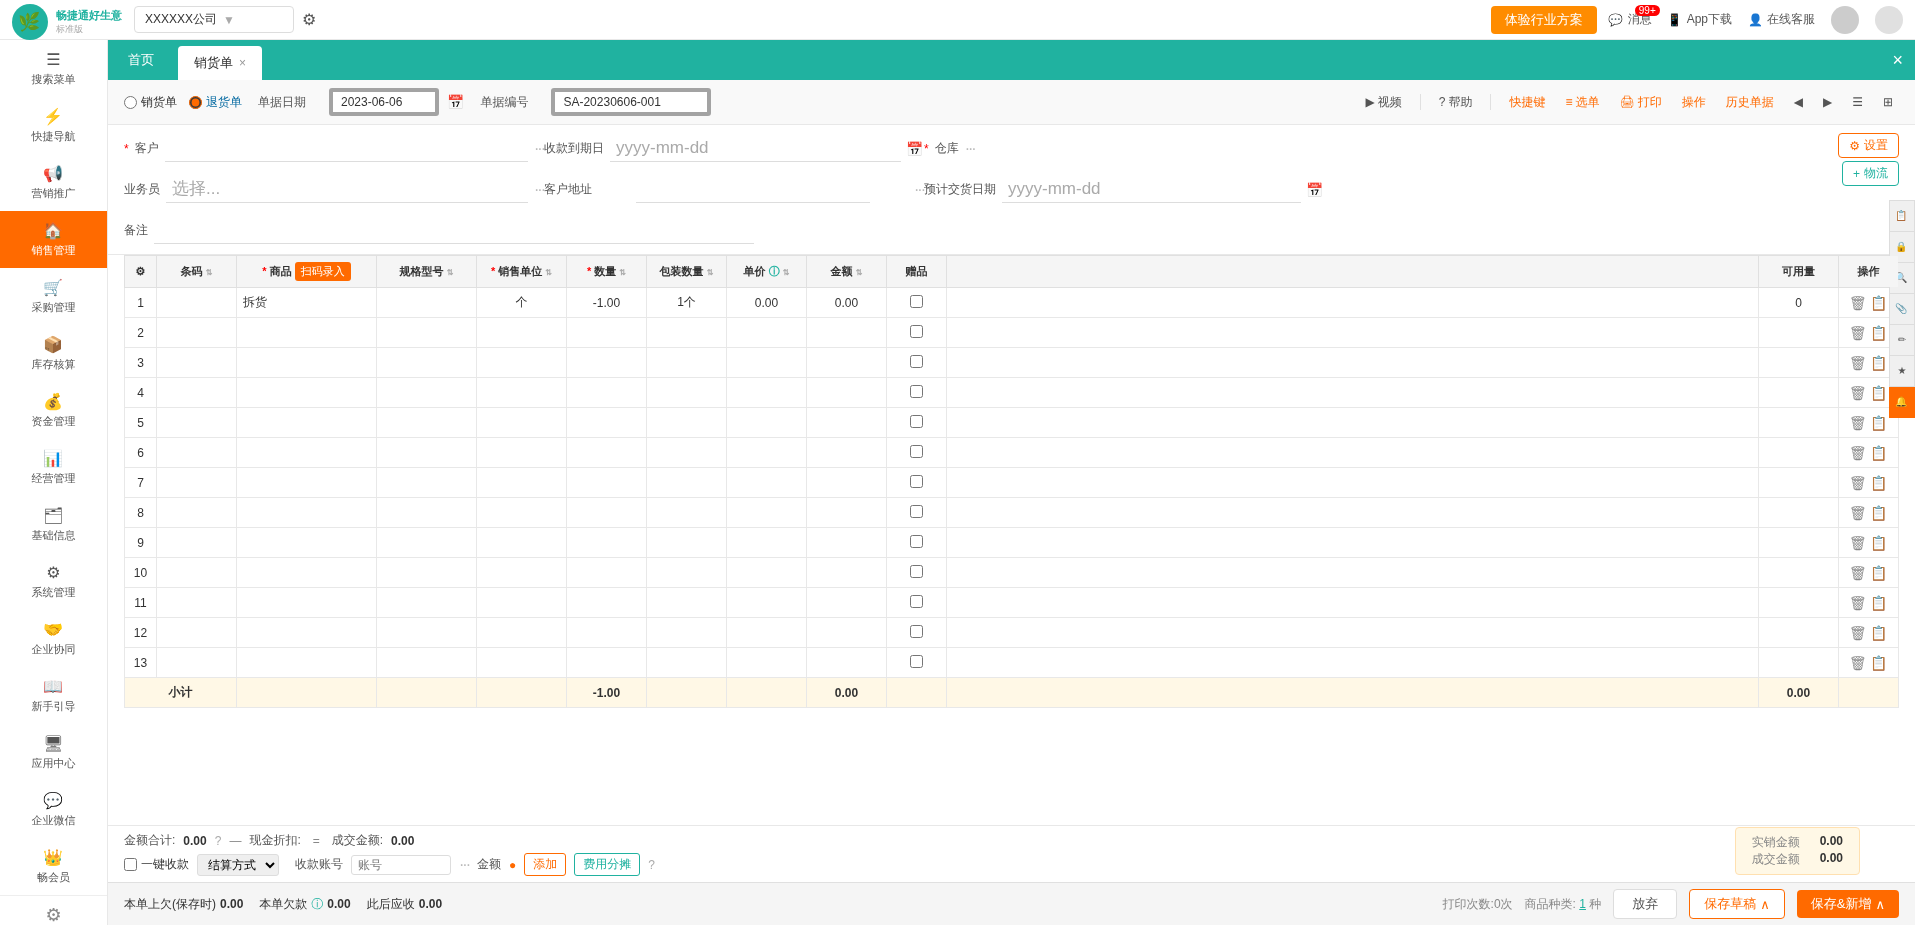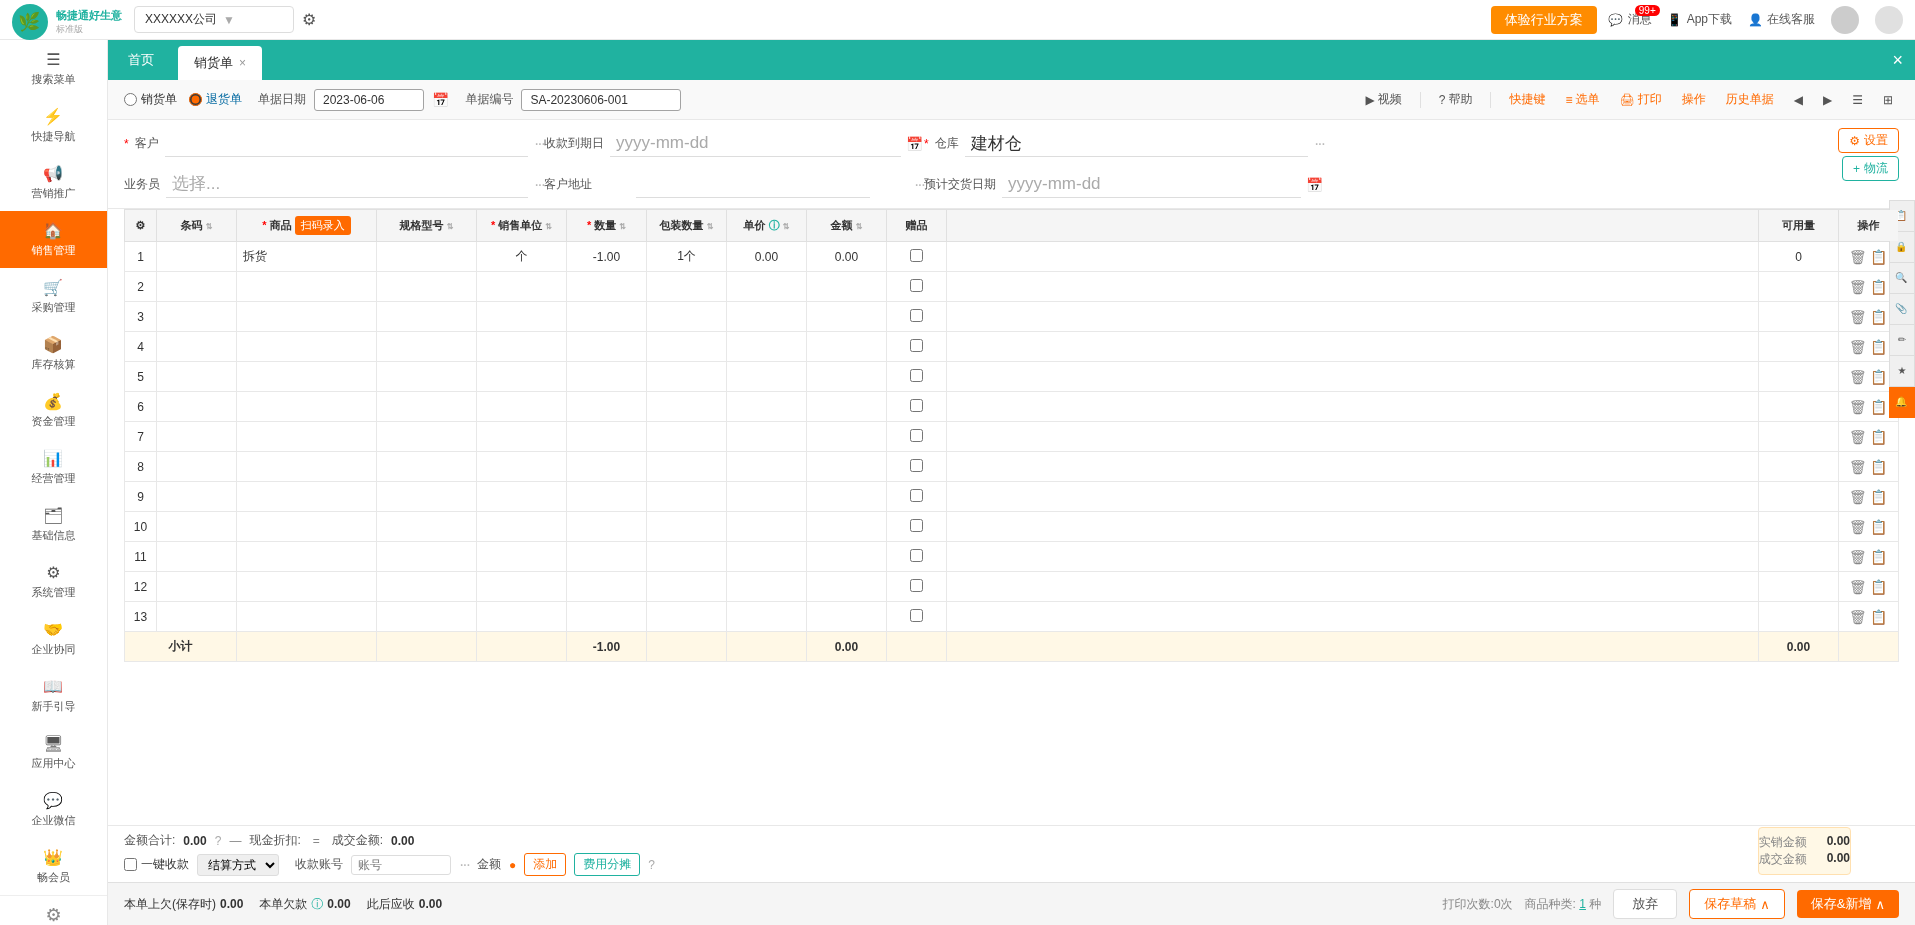--- a/index.html
+++ b/index.html
@@ -39,21 +39,21 @@
     .tab-close { color: #999; font-size: 12px; cursor: pointer; }
     .tab-bar-right { margin-left: auto; display: flex; align-items: center; gap: 8px; padding-right: 12px; }
     .tab-close-all { color: #fff; font-size: 18px; cursor: pointer; }
 
     
     .form-header { padding: 8px 16px; background: #f9f9f9; border-bottom: 1px solid #e8e8e8; display: flex; align-items: center; gap: 16px; flex-wrap: wrap; }
     .radio-group { display: flex; align-items: center; gap: 12px; }
     .radio-label { display: flex; align-items: center; gap: 4px; cursor: pointer; font-size: 12px; }
     .form-field-group { display: flex; align-items: center; gap: 8px; }
     .field-label { color: #555; white-space: nowrap; }
-    .date-input { border: 1px solid #a3a3a3; border-radius: 3px; padding: 3px 8px; width: 110px; color: #333; font-size: 12px; }
+    .date-input { border: 4px solid #a3a3a3; border-radius: 3px; padding: 3px 8px; width: 110px; color: #333; font-size: 12px; margin-left: 15px; }
     .toolbar-right { margin-left: auto; display: flex; align-items: center; gap: 8px; }
     .toolbar-btn { display: flex; align-items: center; gap: 3px; cursor: pointer; color: #555; font-size: 12px; padding: 3px 6px; border-radius: 3px; }
     .toolbar-btn.primary { color: #ff6a00; }
 
     
     .fields-section { padding: 10px 16px; display: flex; flex-direction: column; gap: 8px; border-bottom: 1px solid #e8e8e8; position: relative; }
     .fields-row { display: flex; align-items: center; gap: 0; }
     .field-col { display: flex; align-items: center; gap: 6px; flex: 1; }
     .field-input { border: none; border-bottom: 1px solid #ddd; padding: 3px 6px; flex: 1; font-size: 17px; color: #333; outline: none; min-width: 0; }
     .field-input::placeholder { color: #aaa; }
@@ -100,21 +100,21 @@
     .status-value { color: #333; font-weight: bold; }
     .status-bar-right { margin-left: auto; display: flex; align-items: center; gap: 12px; }
     .btn-abandon { background: #fff; border: 1px solid #ddd; color: #555; border-radius: 4px; padding: 5px 18px; cursor: pointer; font-size: 13px; }
     .btn-save-draft { background: #fff; border: 1px solid #ff6a00; color: #ff6a00; border-radius: 4px; padding: 5px 14px; cursor: pointer; font-size: 13px; display: flex; align-items: center; gap: 4px; }
     .btn-save-new { background: #ff6a00; border: none; color: #fff; border-radius: 4px; padding: 5px 14px; cursor: pointer; font-size: 13px; display: flex; align-items: center; gap: 4px; }
     .print-count { color: #888; font-size: 12px; }
     .product-kind { color: #888; font-size: 12px; }
     .product-kind .kind-link { color: #20b2a0; cursor: pointer; text-decoration: underline; }
 
     
-    .summary-panel { position: absolute; right: 64px; bottom: 50px; background: #fff8e6; border: 1px solid #ffe0b0; border-radius: 4px; padding: 6px 0; font-size: 12px; text-align: right; }
+    .summary-panel { position: absolute; right: 55px; bottom: 50px; background: #fff8e6; border: 1px solid #ffe0b0; border-radius: 4px; padding: 6px 16px; font-size: 12px; text-align: right; }
     .summary-row { display: flex; justify-content: space-between; gap: 20px; }
     .summary-label { color: #888; }
     .summary-value { color: #333; font-weight: bold; }
 
     
     .right-float { position: fixed; right: 0; top: 200px; display: flex; flex-direction: column; }
     .right-float-btn { width: 26px; background: #f0f0f0; border: 1px solid #ddd; border-top: none; padding: 8px 4px; cursor: pointer; font-size: 10px; text-align: center; color: #555; line-height: 1.4; }
     .right-float-btn:first-child { border-top: 1px solid #ddd; }
     .right-float-btn.active-orange { background: #ff6a00; color: #fff; border-color: #ff6a00; }
 
@@ -320,40 +320,43 @@
               <span class="field-dots">···</span>
             </div>
             <div class="field-col" style="max-width:380px;">
               <span class="field-label">收款到期日</span>
               <input type="text" class="field-input" placeholder="yyyy-mm-dd" style="">
               <span class="field-calendar">📅</span>
             </div>
             <div class="field-col" style="max-width:400px;">
               <span class="required-star">*</span>
               <span class="field-label">仓库</span>
-              <input type="text" class="field-input" value="建材仓" style="">
               <span class="field-dots">···</span>
             </div>
           </div>
           <div class="fields-row" style="margin-top:6px;">
             <div class="field-col" style="max-width:420px;">
               <span class="field-label">业务员</span>
               <input type="text" class="field-input" placeholder="选择..." style="">
               <span class="field-dots">···</span>
             </div>
             <div class="field-col" style="max-width:380px;gap:44px;">
               <span class="field-label">客户地址</span>
               <input type="text" class="field-input" style="">
               <span class="field-dots">···</span>
             </div>
             <div class="field-col" style="max-width:400px;">
               <span class="field-label">预计交货日期</span>
               <input type="text" class="field-input" placeholder="yyyy-mm-dd" style="">
               <span class="field-calendar">📅</span>
             </div>
+          </div>
+          <div class="remark-row" style="margin-top:6px;">
+            <span class="field-label">备注</span>
+            <input type="text" class="field-input" style="max-width: 600px;">
           </div>
           <button class="set-btn">
             <span>⚙</span>
             <span>设置</span>
           </button>
           <button class="flow-btn">
             <span>+</span>
             <span>物流</span>
           </button>
         </div>

